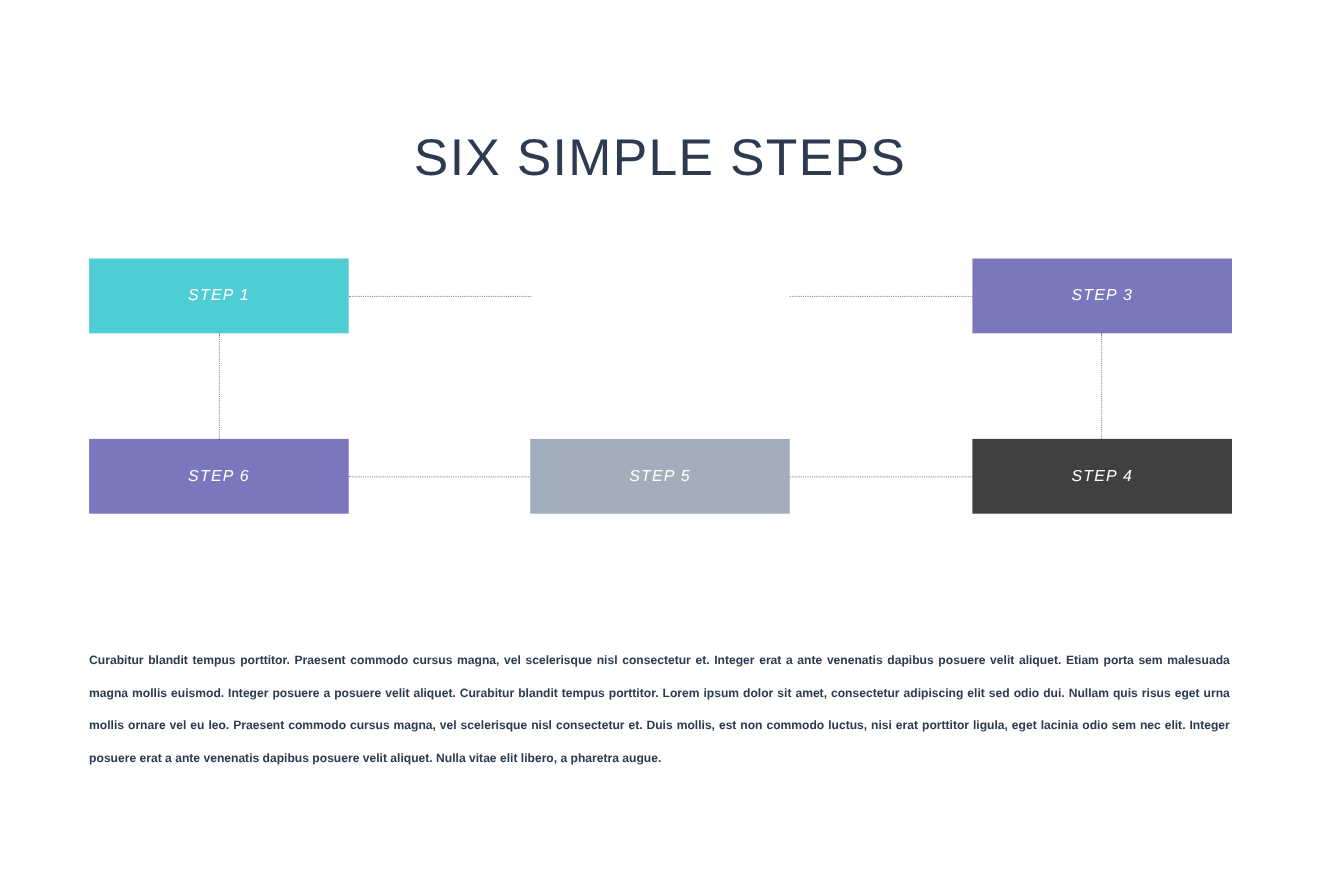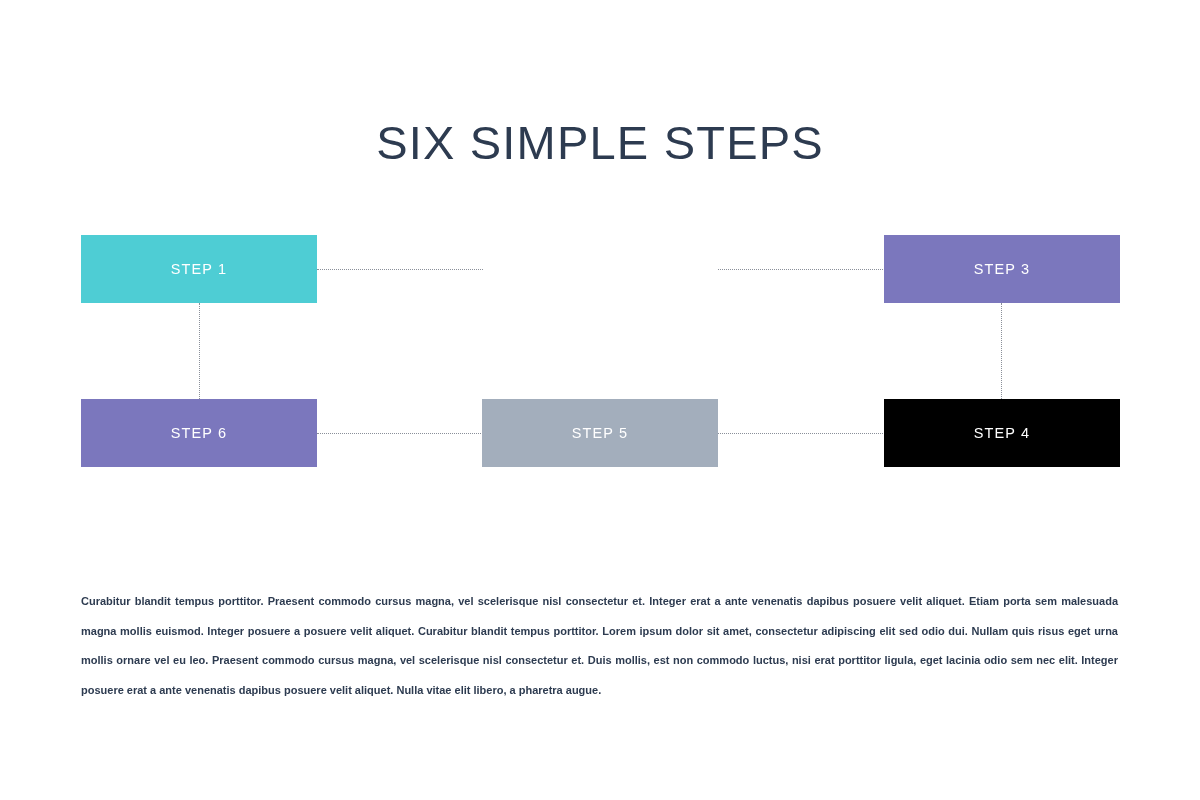--- a/index.html
+++ b/index.html
@@ -46,20 +46,21 @@
   }
 
   .step-box {
     position: absolute;
     width: 236px;
     height: 68px;
     display: flex;
     align-items: center;
     justify-content: center;
     box-sizing: border-box;
+    font-style: italic;
   }
 
   .step-label {
     color: #ffffff;
     font-size: 14.5px;
     font-weight: 400;
     letter-spacing: 1.1px;
     line-height: 1;
     user-select: none;
   }
@@ -133,21 +134,21 @@
     </div>
 
     <div class="step-box col-left row-bottom" style="background-color: rgb(123, 119, 189);">
       <span class="step-label">STEP 6</span>
     </div>
 
     <div class="step-box col-mid row-bottom" style="background-color: rgb(163, 174, 188);">
       <span class="step-label">STEP 5</span>
     </div>
 
-    <div class="step-box col-right row-bottom" style="background-color: #000000;">
+    <div class="step-box col-right row-bottom" style="background-color: #404040;">
       <span class="step-label">STEP 4</span>
     </div>
 
   </div>
 
   <p id="body-text" style="color: rgb(45, 59, 80);">Curabitur blandit tempus porttitor. Praesent commodo cursus magna, vel scelerisque nisl consectetur et. Integer erat a ante venenatis dapibus posuere velit aliquet. Etiam porta sem malesuada magna mollis euismod.  Integer posuere a posuere velit aliquet. Curabitur blandit tempus porttitor. Lorem ipsum dolor sit amet, consectetur adipiscing elit sed odio dui. Nullam quis risus eget urna mollis ornare vel eu leo. Praesent commodo cursus magna, vel scelerisque nisl consectetur et. Duis mollis, est non commodo luctus, nisi erat porttitor ligula, eget lacinia odio sem nec elit. Integer posuere erat a ante venenatis dapibus posuere velit aliquet. Nulla vitae elit libero, a pharetra augue.</p>
 
 </div>
 
 </body></html>

